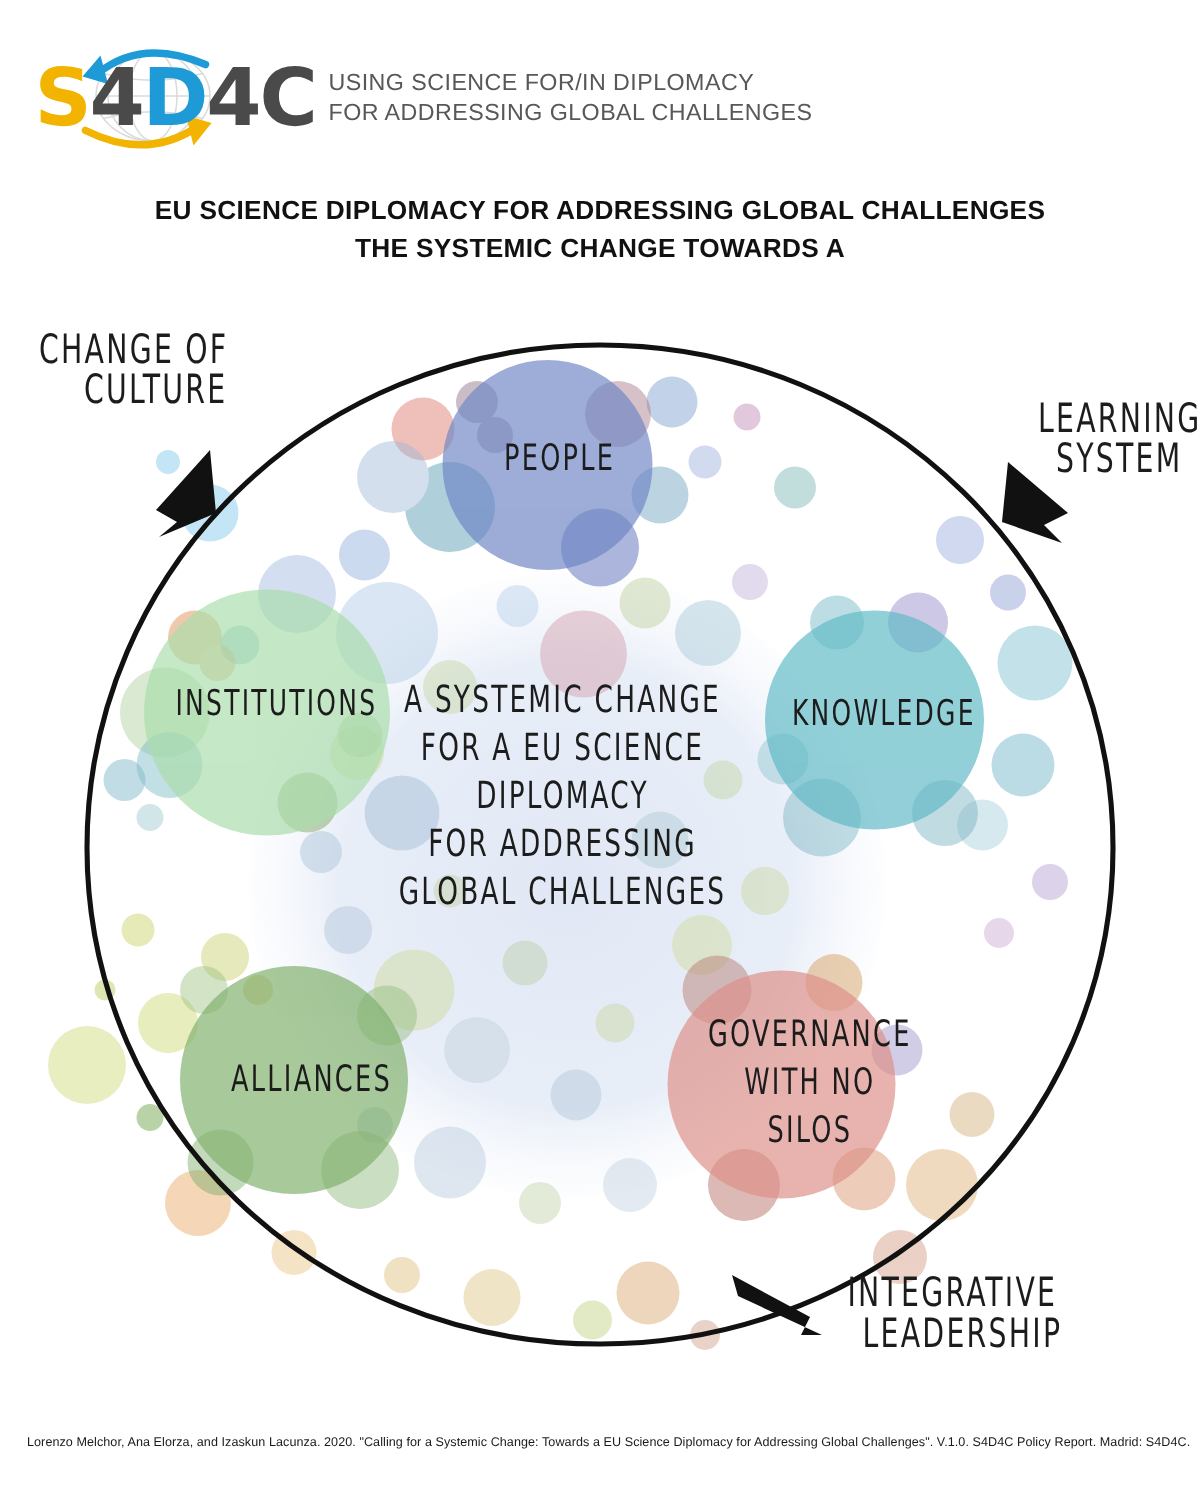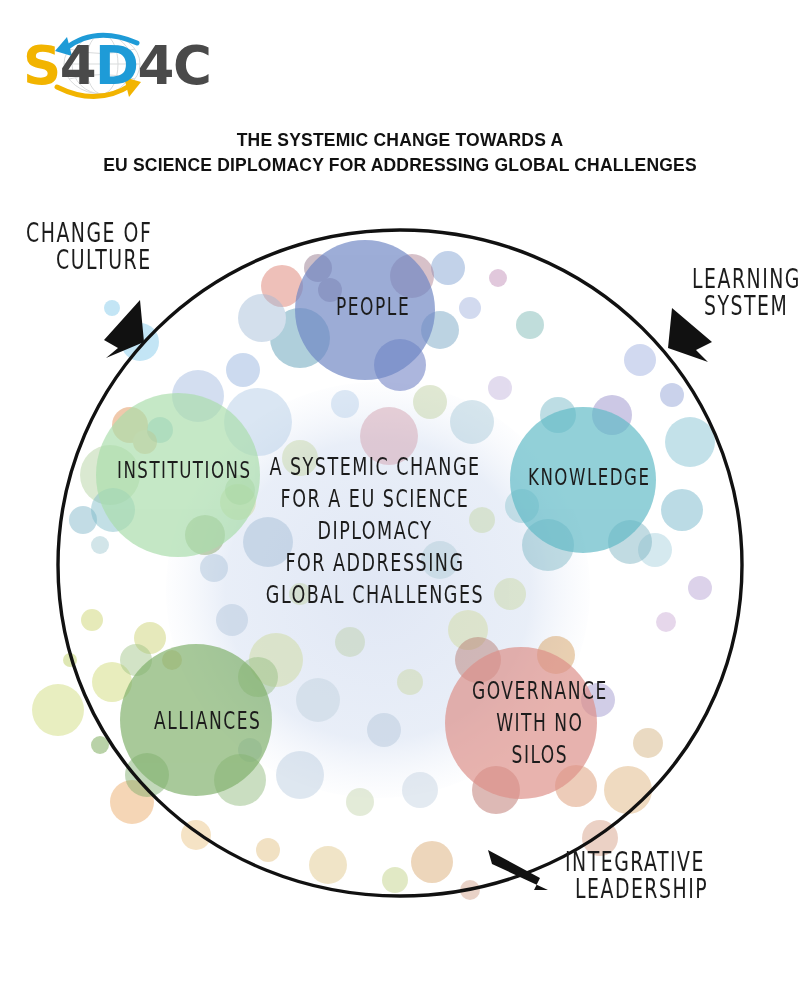--- a/index.html
+++ b/index.html
@@ -215,27 +215,31 @@
 
           <path d="M98 56 Q64 78 24 58" fill="none" stroke="#f2b400" stroke-width="5" stroke-linecap="round"></path>
           <polygon points="96,68 108,53 91,48" fill="#f2b400"></polygon>
         </svg>
 
         <div id="logo-word">
           <span class="lg-s">S</span><span class="lg-4">4</span><span class="lg-d">D</span><span class="lg-4b">4</span><span class="lg-c">C</span>
         </div>
       </div>
 
+      <div id="logo-tagline">
+        <div>USING SCIENCE FOR/IN DIPLOMACY</div>
+        <div>FOR ADDRESSING GLOBAL CHALLENGES</div>
+      </div>
 
     </div>
   </div>
 
   <div id="title">
+    <div>EU SCIENCE DIPLOMACY FOR ADDRESSING GLOBAL CHALLENGES</div>
     <div>THE SYSTEMIC CHANGE TOWARDS A</div>
-    <div>EU SCIENCE DIPLOMACY FOR ADDRESSING GLOBAL CHALLENGES</div>
   </div>
 
   <div id="stage">
 
     <svg class="layer" viewBox="0 0 800 740">
       <defs>
         <radialGradient id="haloGrad" cx="50%" cy="50%" r="50%">
           <stop offset="0%" stop-color="#dfe6f4" stop-opacity="0.95"></stop>
           <stop offset="72%" stop-color="#e3eaf6" stop-opacity="0.8"></stop>
           <stop offset="100%" stop-color="#eef2fa" stop-opacity="0.1"></stop>
@@ -403,14 +407,15 @@
     <div id="center-text" class="hand">
       <span class="ln">A SYSTEMIC CHANGE</span>
       <span class="ln">FOR A EU SCIENCE</span>
       <span class="ln">DIPLOMACY</span>
       <span class="ln">FOR ADDRESSING</span>
       <span class="ln">GLOBAL CHALLENGES</span>
     </div>
 
   </div>
 
+  <div id="caption">Lorenzo Melchor, Ana Elorza, and Izaskun Lacunza. 2020. "Calling for a Systemic Change: Towards a EU Science Diplomacy for Addressing Global Challenges". V.1.0. S4D4C Policy Report. Madrid: S4D4C.</div>
 
 </div>
 
 </body></html>

